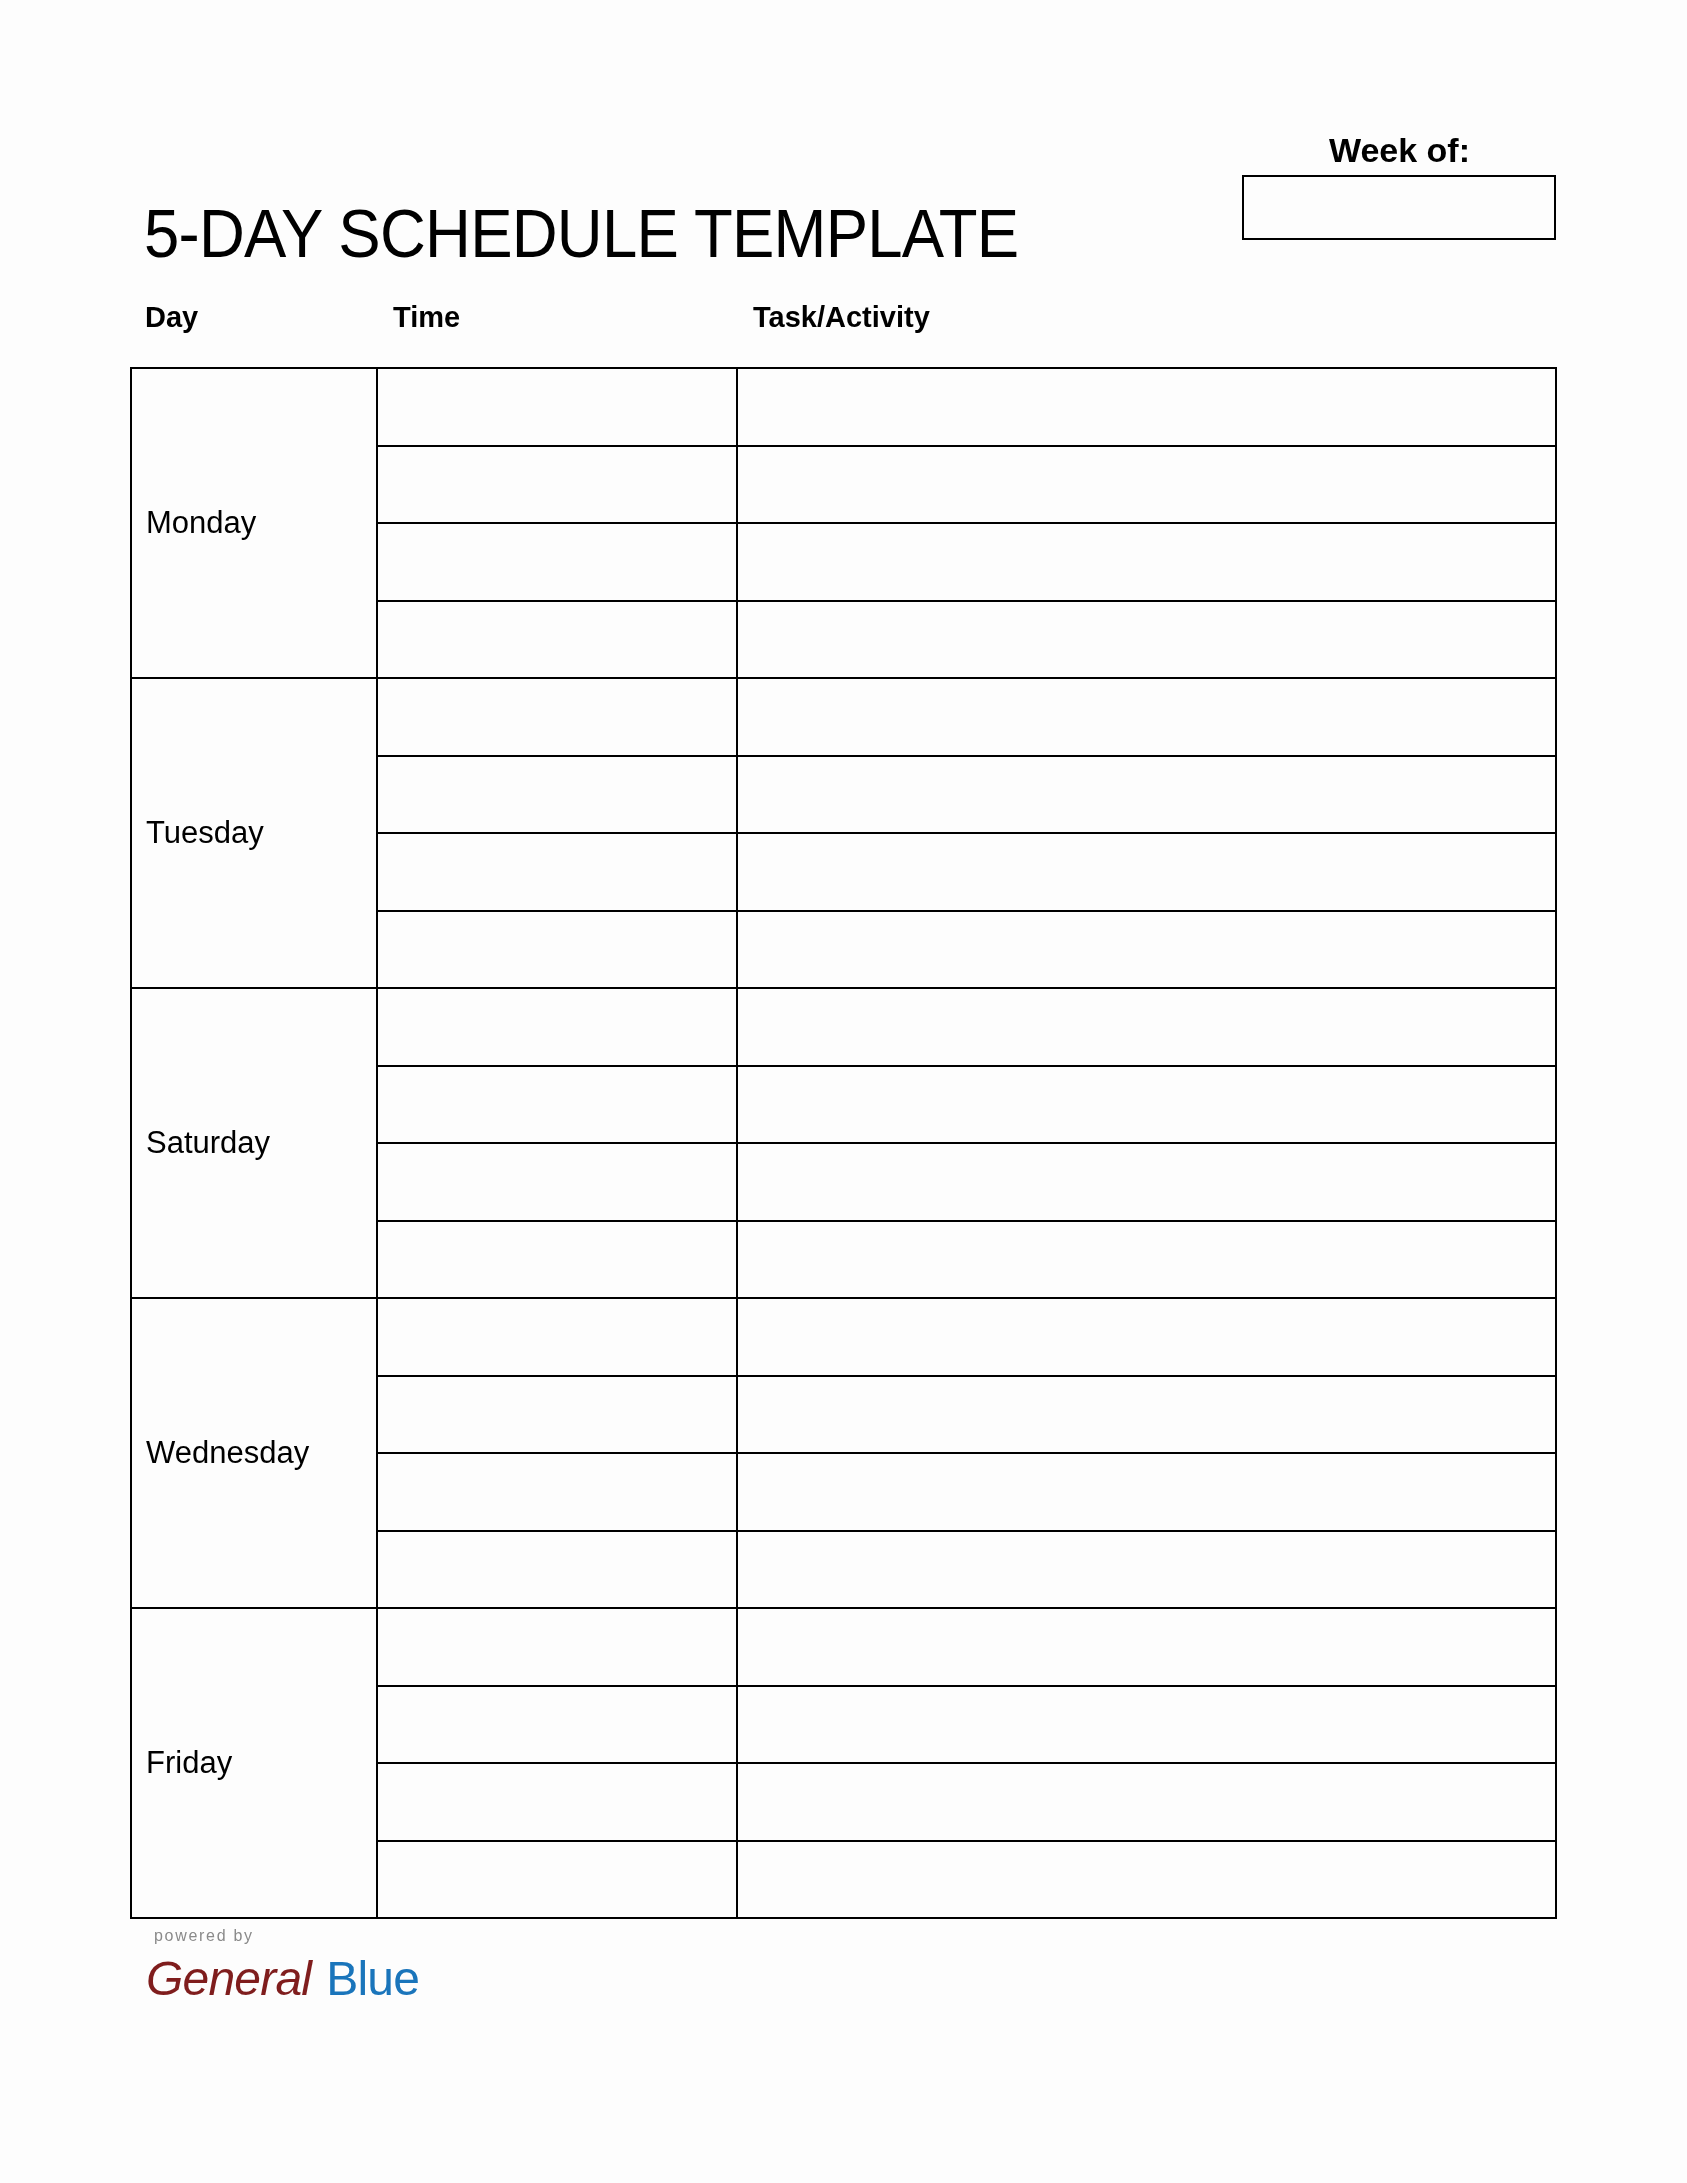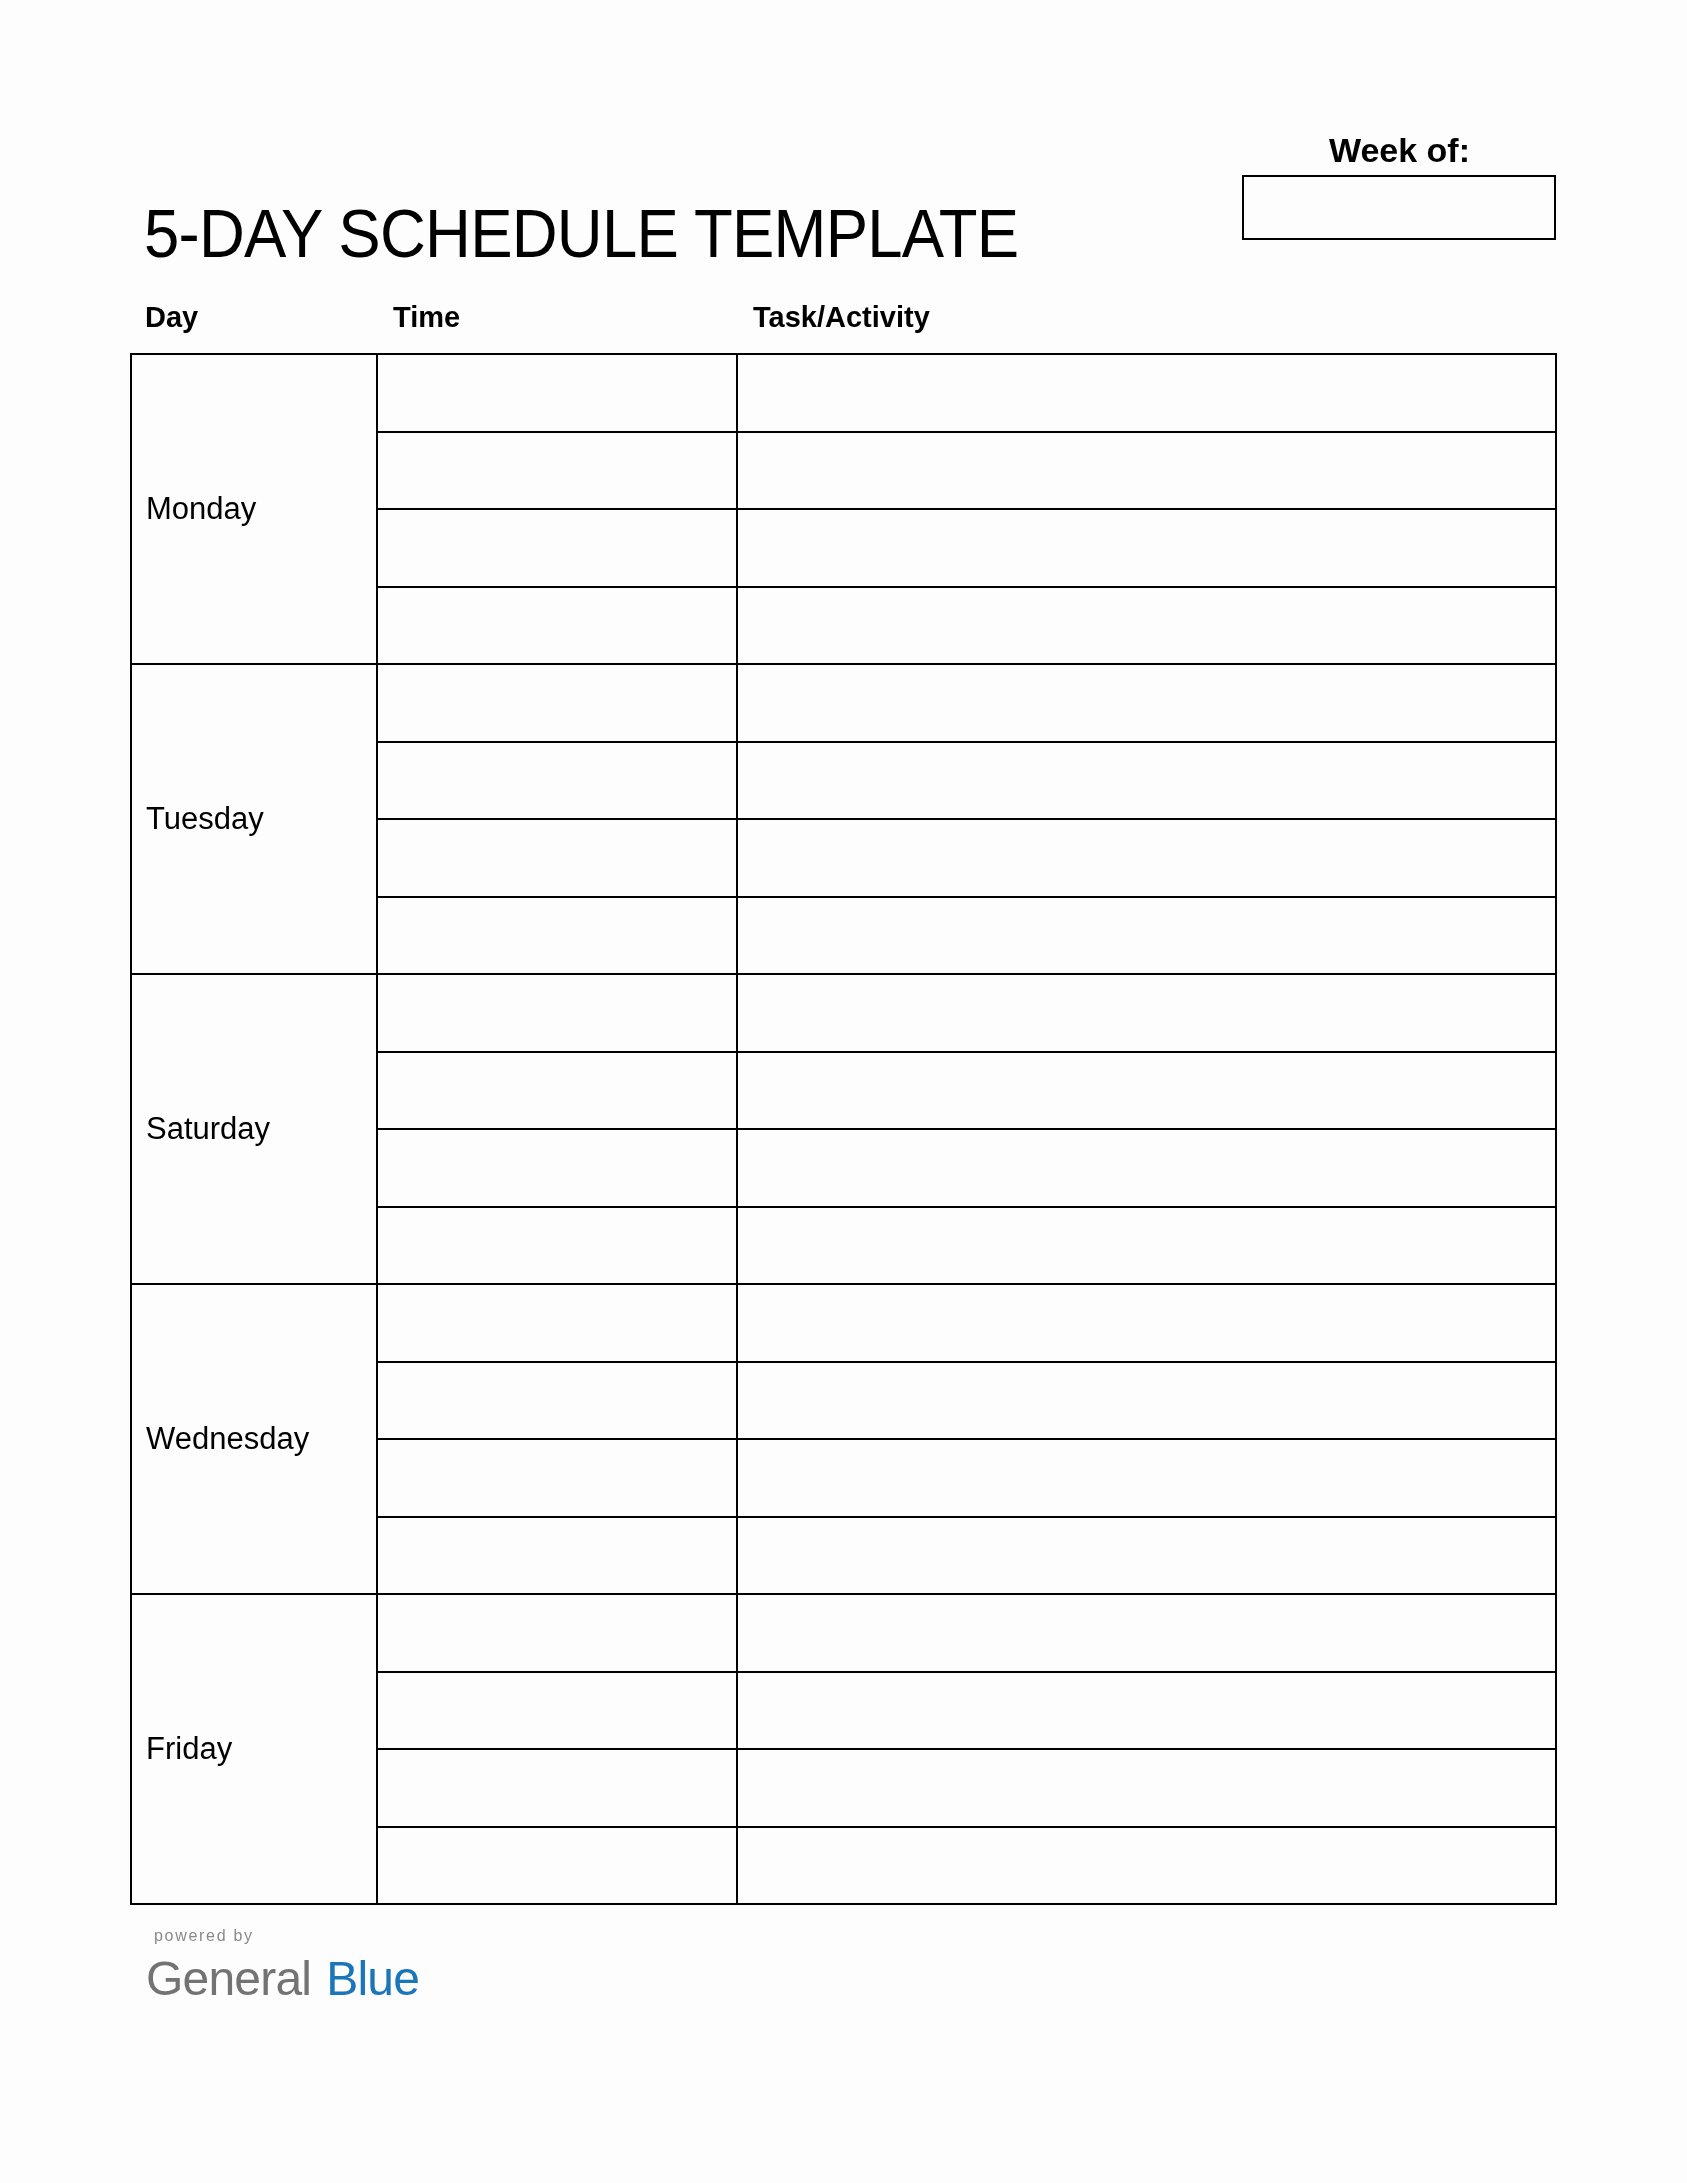--- a/index.html
+++ b/index.html
@@ -58,21 +58,21 @@
       font-weight: bold;
       white-space: nowrap;
     }
     .head-day { left: 145px; }
     .head-time { left: 393px; }
     .head-task { left: 753px; }
 
     .schedule {
       position: absolute;
       left: 130px;
-      top: 353px;
+      top: 367px;
       width: 1427px;
       height: 1552px;
       border-collapse: collapse;
       table-layout: fixed;
     }
     .schedule td {
       border: 2.5px solid #000;
       padding: 0;
       height: 73px;
     }
@@ -96,21 +96,21 @@
     }
     .brand {
       position: absolute;
       left: 146px;
       top: 1950px;
       font-size: 48px;
       line-height: 58px;
       white-space: nowrap;
       letter-spacing: -0.8px;
     }
-    .brand-general { color: #737373; }
+    .brand-general { color: #7f1d1d; font-style: italic; }
     .brand-blue { color: #1a75bb; margin-left: 15px; }
   </style>
 </head>
 <body>
 
 <h1 class="title">5-DAY SCHEDULE TEMPLATE</h1>
 
 <div class="week-label">Week of:</div>
 <div class="week-box"></div>
 

